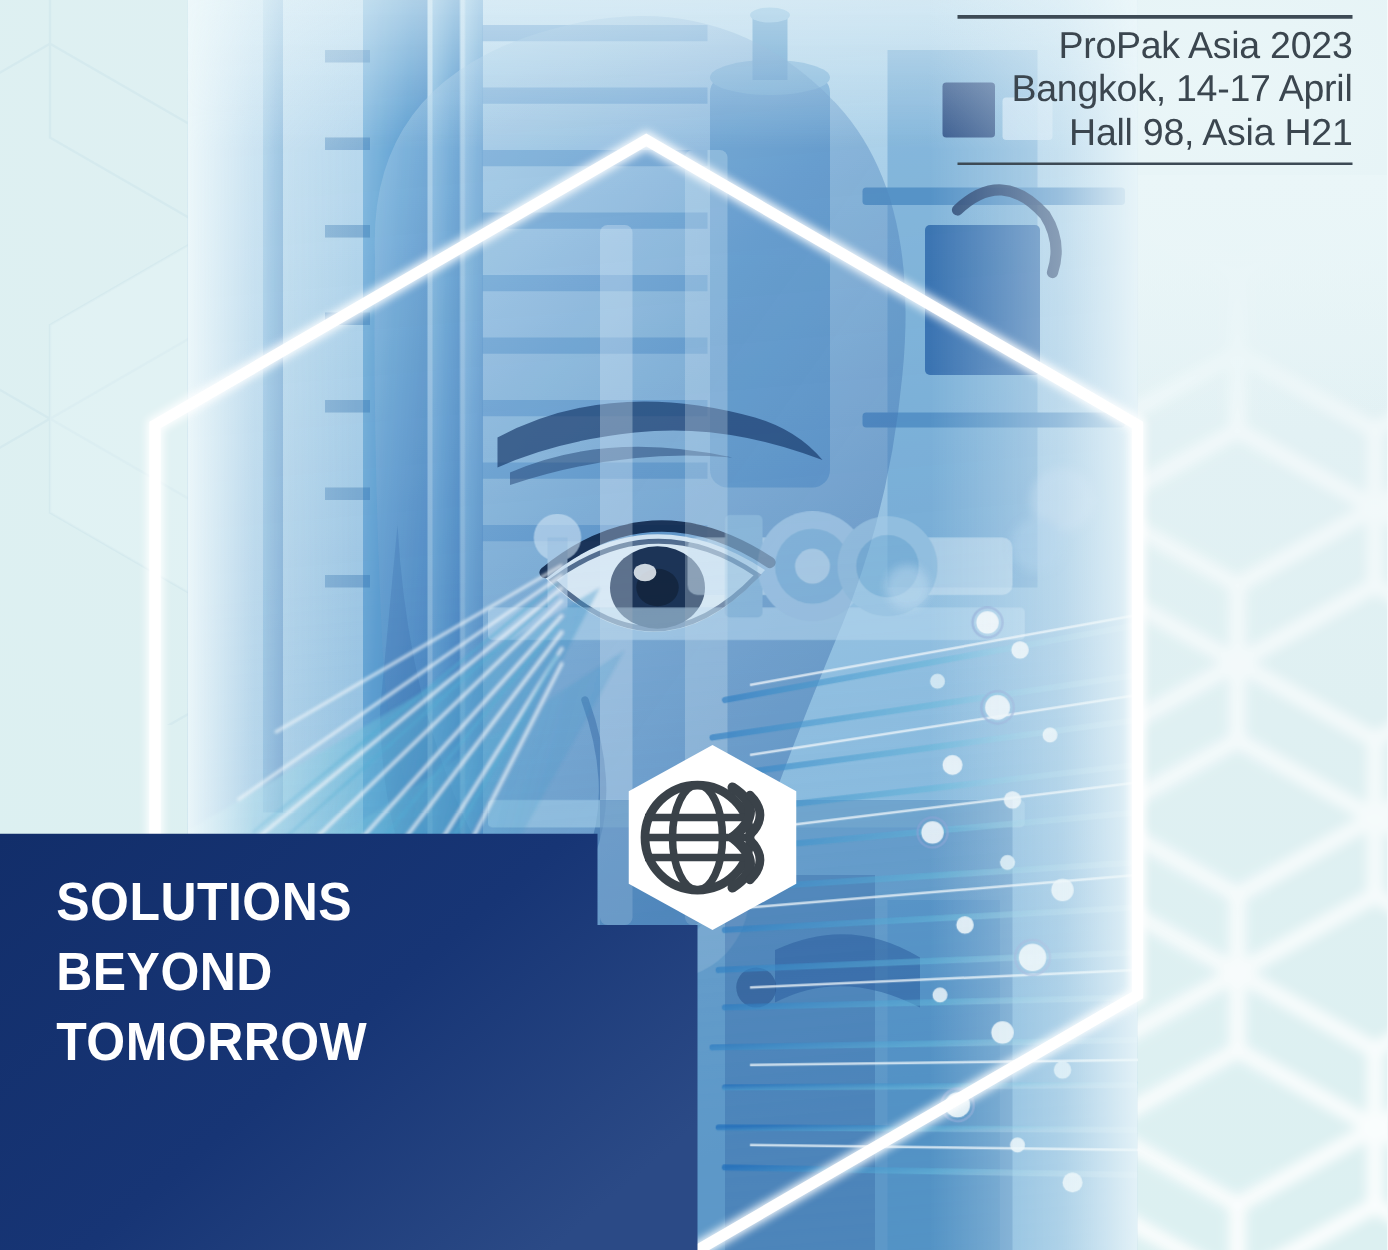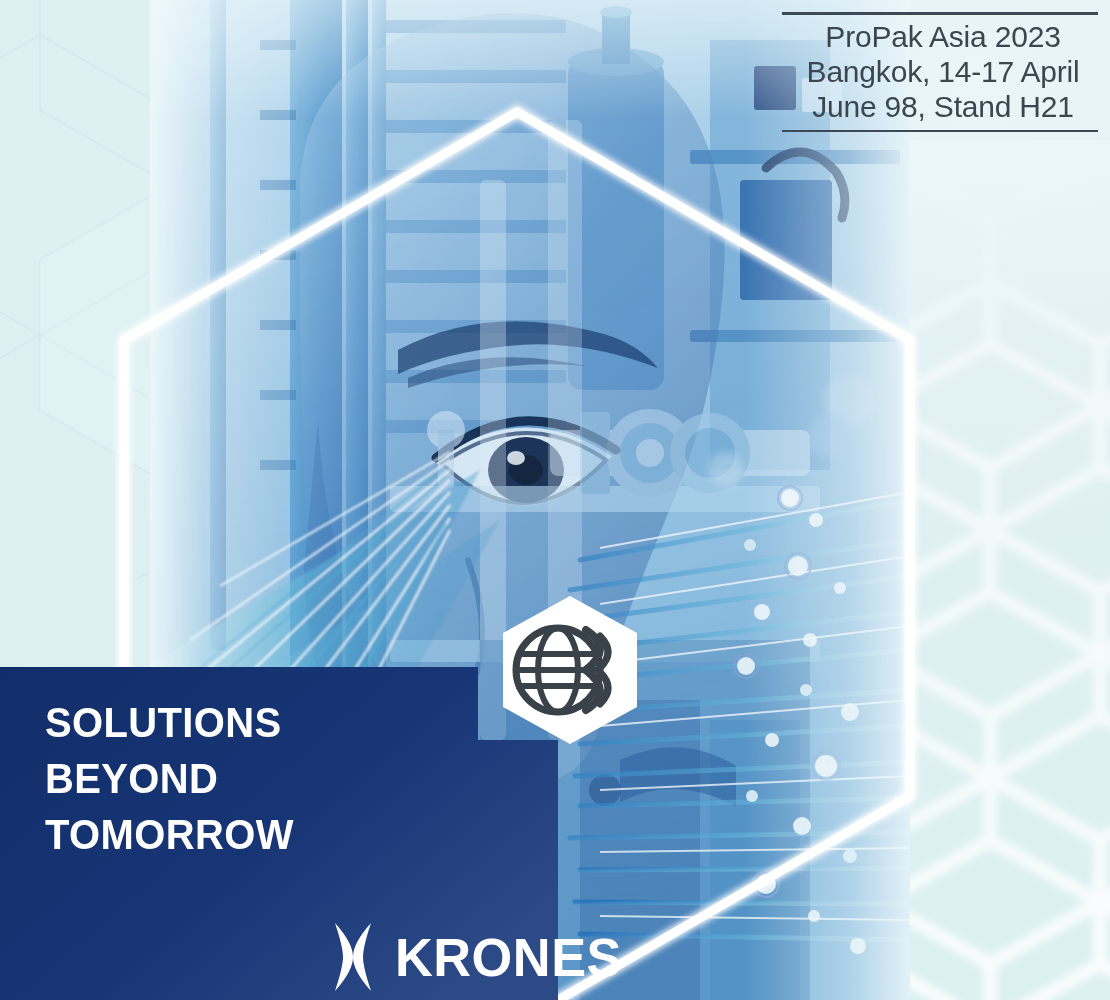--- a/index.html
+++ b/index.html
@@ -62,22 +62,22 @@
   }
 
   
   .hex-outline{
     position:absolute;left:0;top:0;width:1110px;height:1000px;
     pointer-events:none;
   }
 
   
   .event-box{
-    position:absolute;right:12px;top:12px;width:316px;
-    text-align:center;
+    position:absolute;right:28px;top:12px;width:316px;
+    text-align:right;
     z-index:20;
   }
   .event-rule{
     height:3px;background:#3d4a55;width:100%;
   }
   .event-rule.bottom{height:2px;background:#3d4a55;margin-top:4px;}
   .event-lines{padding:4px 0 2px 6px;}
   .event-line{
     font-family:"Liberation Sans", sans-serif;
     font-size:30px;
@@ -468,34 +468,27 @@
 
       <path d="M14 -44 a46 46 0 0 1 0 88" fill="none" stroke="#3a4249" stroke-width="7" stroke-linecap="round" opacity="0"></path>
     </g>
   </svg>
 
   <div class="event-box">
     <div class="event-rule"></div>
     <div class="event-lines">
       <div class="event-line">ProPak Asia 2023</div>
       <div class="event-line">Bangkok, 14-17 April</div>
-      <div class="event-line">June 98, Stand H21</div>
+      <div class="event-line">Hall 98, Asia H21</div>
     </div>
     <div class="event-rule bottom"></div>
   </div>
 
   <div class="panel-content">
     <div class="tagline">
       <div>SOLUTIONS</div>
       <div>BEYOND</div>
       <div>TOMORROW</div>
     </div>
 
-    <div class="krones-logo">
-      <svg width="56" height="72" viewBox="0 0 56 72" xmlns="http://www.w3.org/2000/svg">
-        <path d="M10 2 q18 20 18 34 q0 14 -18 34 q8 -24 8 -34 q0 -10 -8 -34 Z" fill="#ffffff"></path>
-        <path d="M46 2 q-18 20 -18 34 q0 14 18 34 q-8 -24 -8 -34 q0 -10 8 -34 Z" fill="#ffffff"></path>
-      </svg>
-      <div class="krones-word">KRONES</div>
-    </div>
   </div>
 
 </div>
 
 </body></html>

